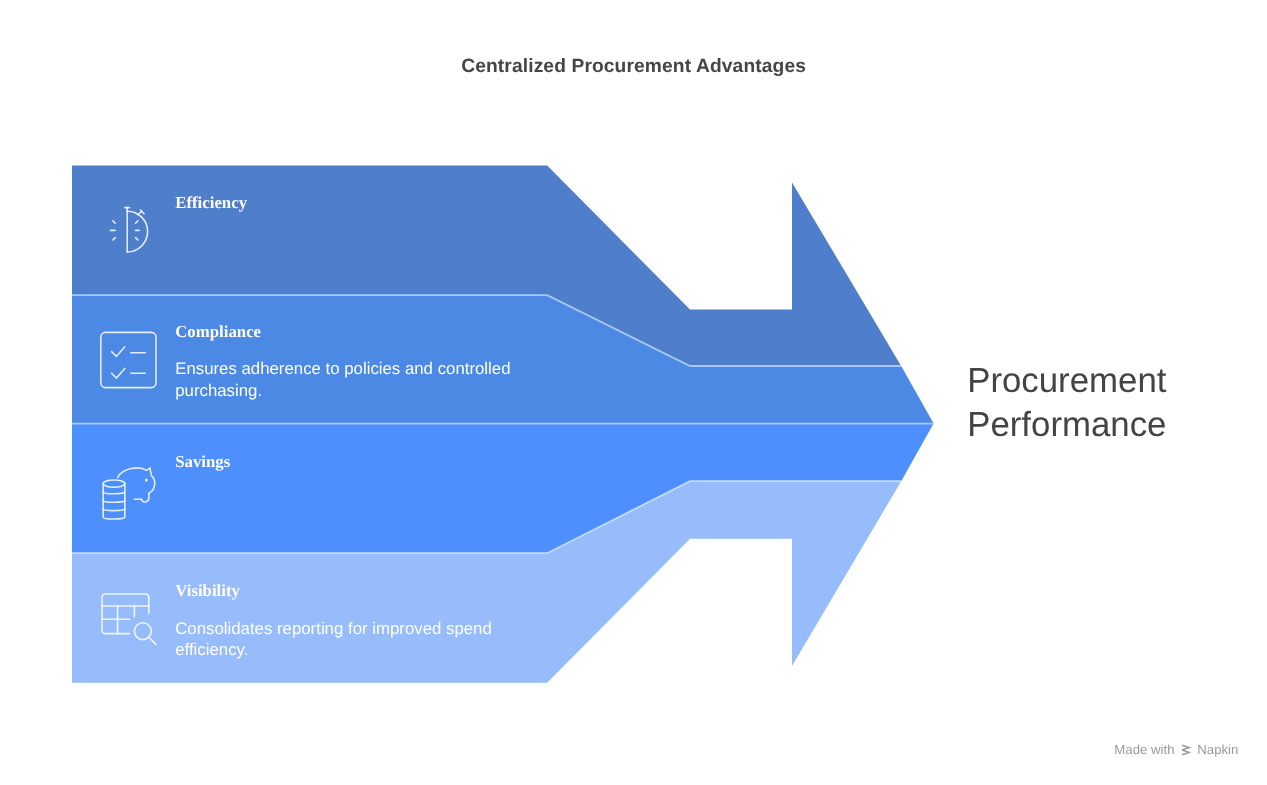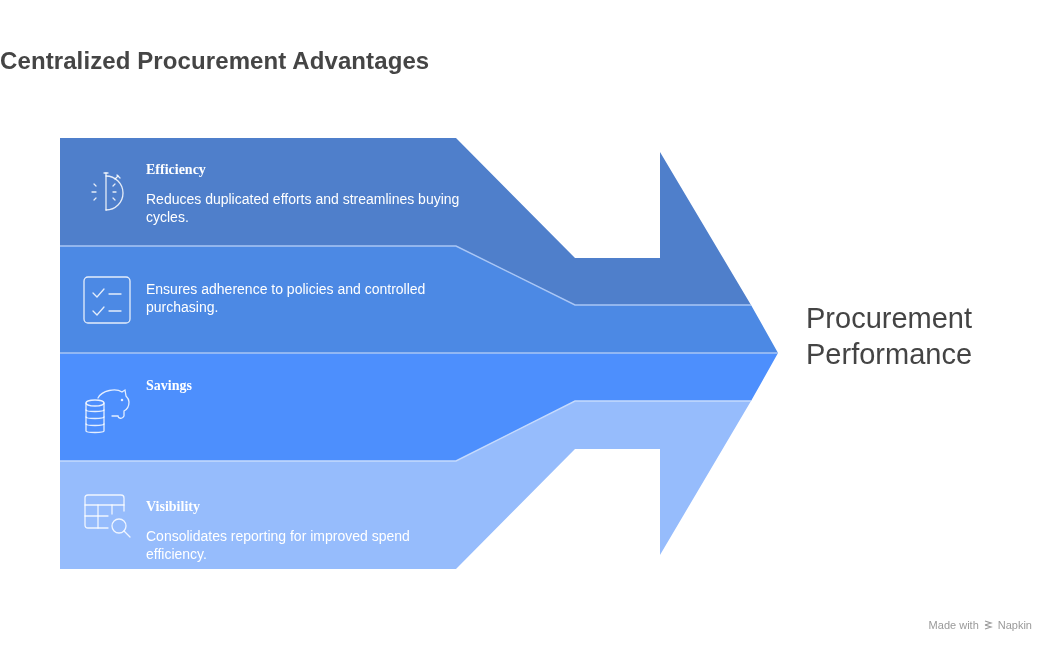--- a/index.html
+++ b/index.html
@@ -1,17 +1,17 @@
 <!DOCTYPE html>
 <html><head>
 <meta charset="utf-8">
 <style>
   html, body { margin:0; padding:0; background:#ffffff; }
   body { width:1056px; height:654px; position:relative; overflow:hidden; font-family:"Liberation Sans", sans-serif; }
-  .title { position:absolute; left:0; top:47px; width:1056px; font-size:24px; font-weight:bold; color:#454545; letter-spacing:0.1px; }
+  .title { position:absolute; left:0; top:47px; width:1056px; text-align:center; font-size:16px; font-weight:bold; color:#454545; letter-spacing:0.1px; }
   svg.diagram { position:absolute; left:0; top:0; }
   .item-text { position:absolute; left:146px; width:320px; color:#ffffff; }
   .item-title { font-size:14px; font-weight:bold; line-height:18px;font-family:Liberation Serif, serif; }
   .item-desc { font-size:14px; line-height:18px; margin-top:11px; }
   .icon { position:absolute; left:80px; width:56px; height:56px; }
   .outcome { position:absolute; left:806px; top:300px; font-size:29px; line-height:36px; color:#444444; }
   .footer { position:absolute; right:24px; top:619px; font-size:11px; color:#9a9a9a; display:flex; align-items:center; gap:4px; }
 </style>
 </head>
 <body>
@@ -70,29 +70,29 @@
   <line x1="5" y1="16" x2="44" y2="16"></line>
   <line x1="5" y1="27" x2="28" y2="27"></line>
   <line x1="18" y1="16" x2="18" y2="39"></line>
   <line x1="32" y1="16" x2="32" y2="25"></line>
   <circle cx="39" cy="37" r="7"></circle>
   <line x1="44" y1="42" x2="50" y2="48"></line>
 </svg>
 
 <div class="item-text" style="top:161px">
   <div class="item-title">Efficiency</div>
-  <div class="item-desc">Reduces duplicated efforts and streamlines buying cycles.</div>
 </div>
 <div class="item-text" style="top:269px">
+  <div class="item-title">Compliance</div>
   <div class="item-desc">Ensures adherence to policies and controlled purchasing.</div>
 </div>
 <div class="item-text" style="top:377px">
   <div class="item-title">Savings</div>
 </div>
-<div class="item-text" style="top:498px">
+<div class="item-text" style="top:485px">
   <div class="item-title">Visibility</div>
   <div class="item-desc">Consolidates reporting for improved spend efficiency.</div>
 </div>
 
 <div class="outcome">
   <div>Procurement</div>
   <div>Performance</div>
 </div>
 
 <div class="footer">

